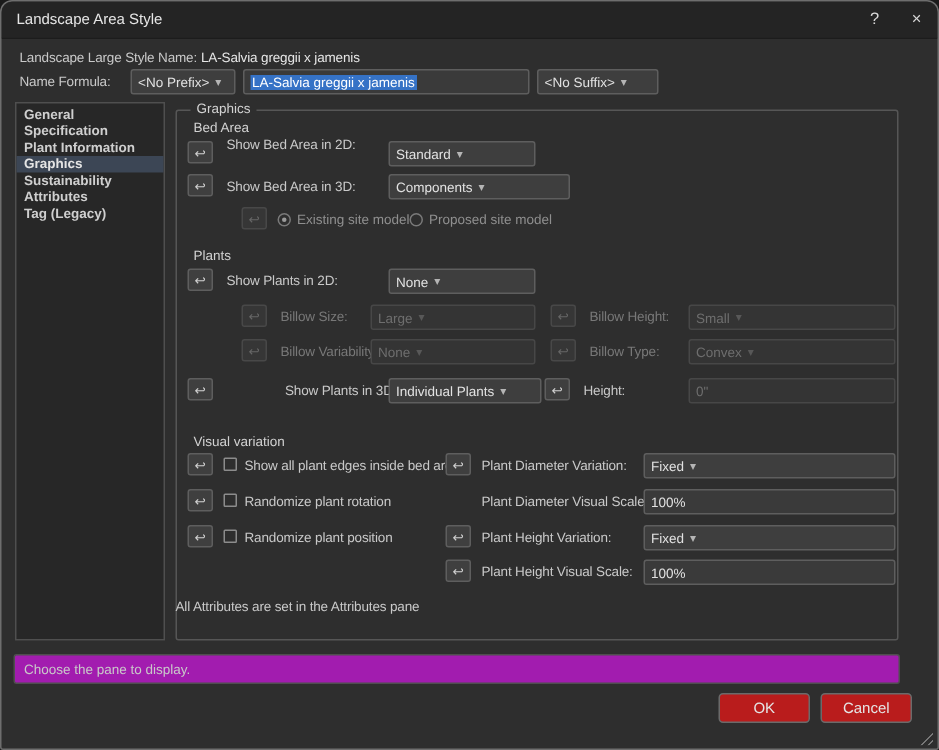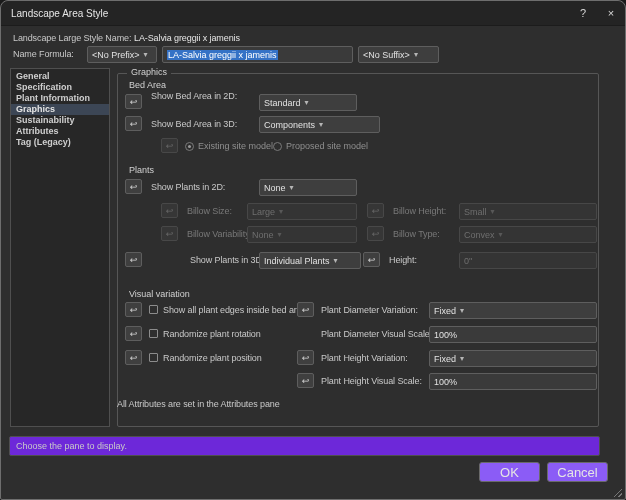--- a/index.html
+++ b/index.html
@@ -36,25 +36,25 @@
   .selhl{background:#3572c6;color:#fff;padding:0 1px;}
   
   #sidebar{position:absolute;left:9px;top:67px;width:100px;height:359px;background:#272727;
     border:1px solid #4f4f4f;padding-top:2px;font-weight:bold;}
   .sbitem{font-size:9px;line-height:11px;padding:0 0 0 5px;color:#cfcfcf;white-space:nowrap;}
   .sbitem.sel{background:#3c4655;color:#e4e4e4;}
   
   #groupbox{position:absolute;left:116px;top:72px;width:482px;height:354px;border:1px solid #565656;border-radius:2px;}
   #grouptitle{position:absolute;left:126px;top:66px;font-size:9px;color:#d2d2d2;background:#2e2e2e;padding:0 4px;}
   
-  #statusbox{position:absolute;left:8px;top:435px;width:591px;height:20px;background:#6d28d9;
+  #statusbox{position:absolute;left:8px;top:435px;width:591px;height:20px;background:#a21caf;
     border:1px solid #4f4f4f;border-radius:2px;display:flex;align-items:center;}
   #statusbox span{font-size:9px;color:#c9c9c9;margin-left:6px;}
-  .btn{position:absolute;width:61px;height:20px;background:#8b5cf6;border:1px solid #6a6a6a;border-radius:3px;
-    display:flex;align-items:center;justify-content:center;font-size:13px;color:#e5e5e5;}
+  .btn{position:absolute;width:61px;height:20px;background:#b91c1c;border:1px solid #6a6a6a;border-radius:3px;
+    display:flex;align-items:center;justify-content:center;font-size:10px;color:#e5e5e5;}
   #grip{position:absolute;right:3px;bottom:2px;width:10px;height:10px;
     background:repeating-linear-gradient(-45deg,transparent 0 2px,#777 2px 3px);
     clip-path:polygon(100% 0,100% 100%,0 100%);}
 </style>
 </head>
 <body>
 
 <div id="dialog">
 
   <div id="titlebar">

